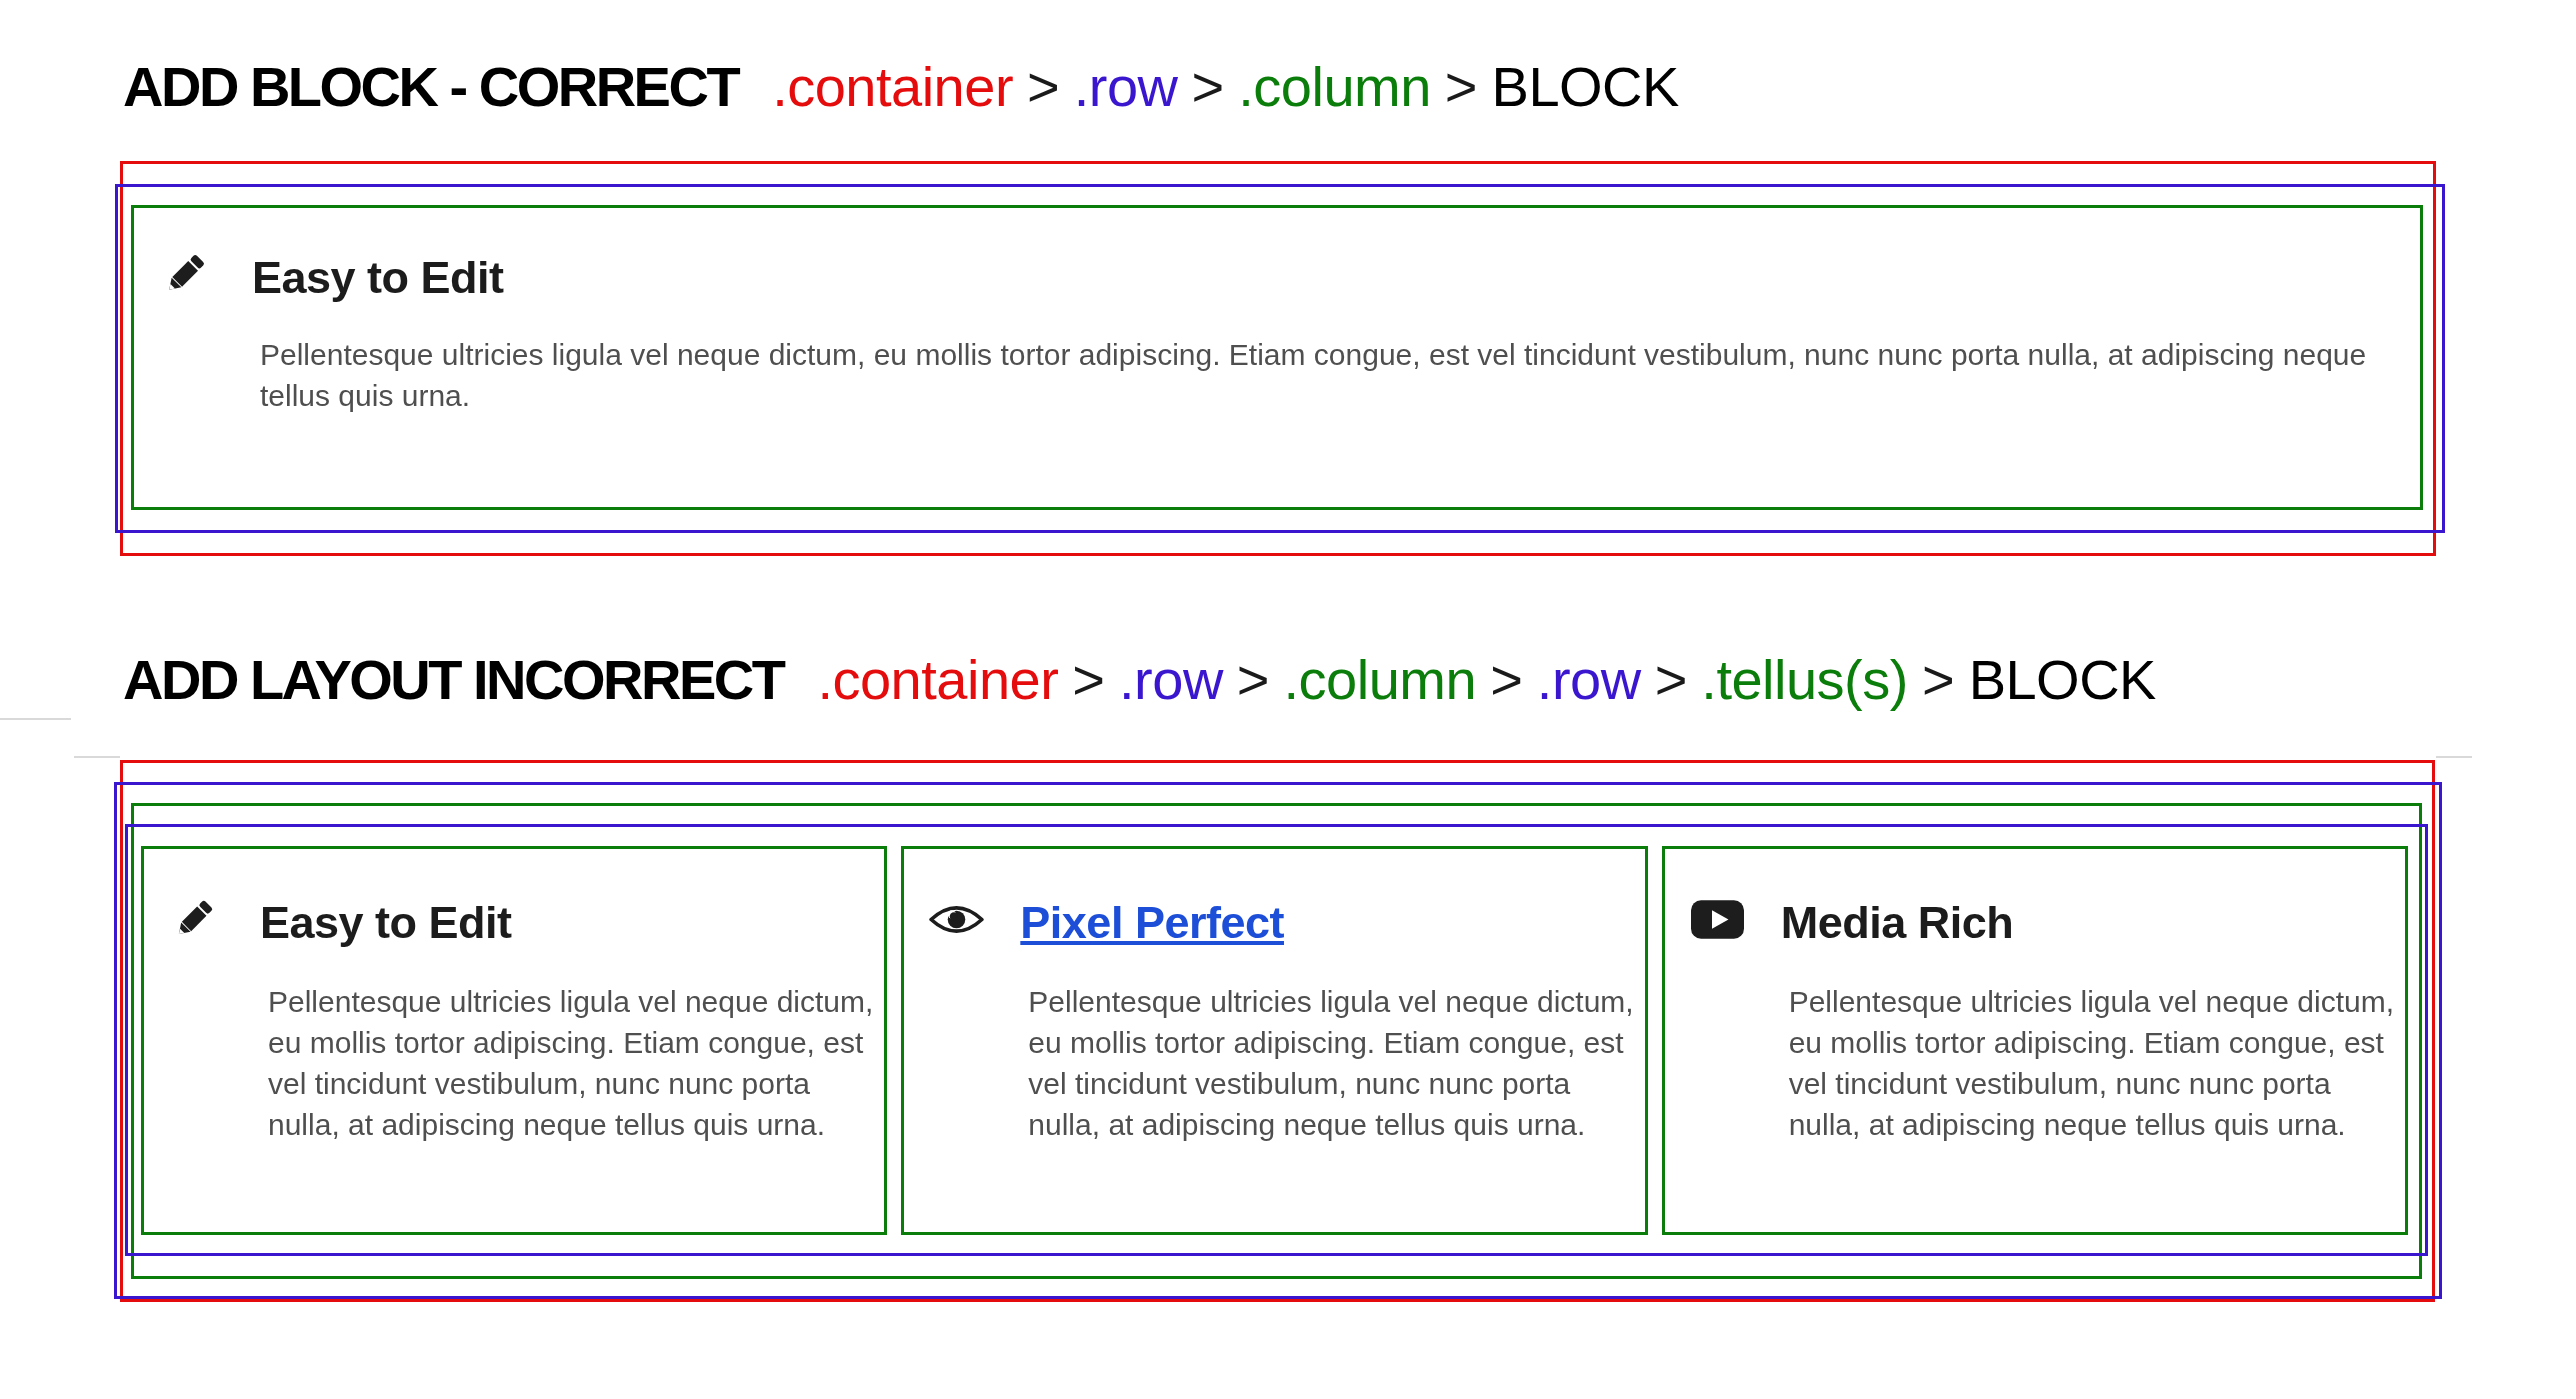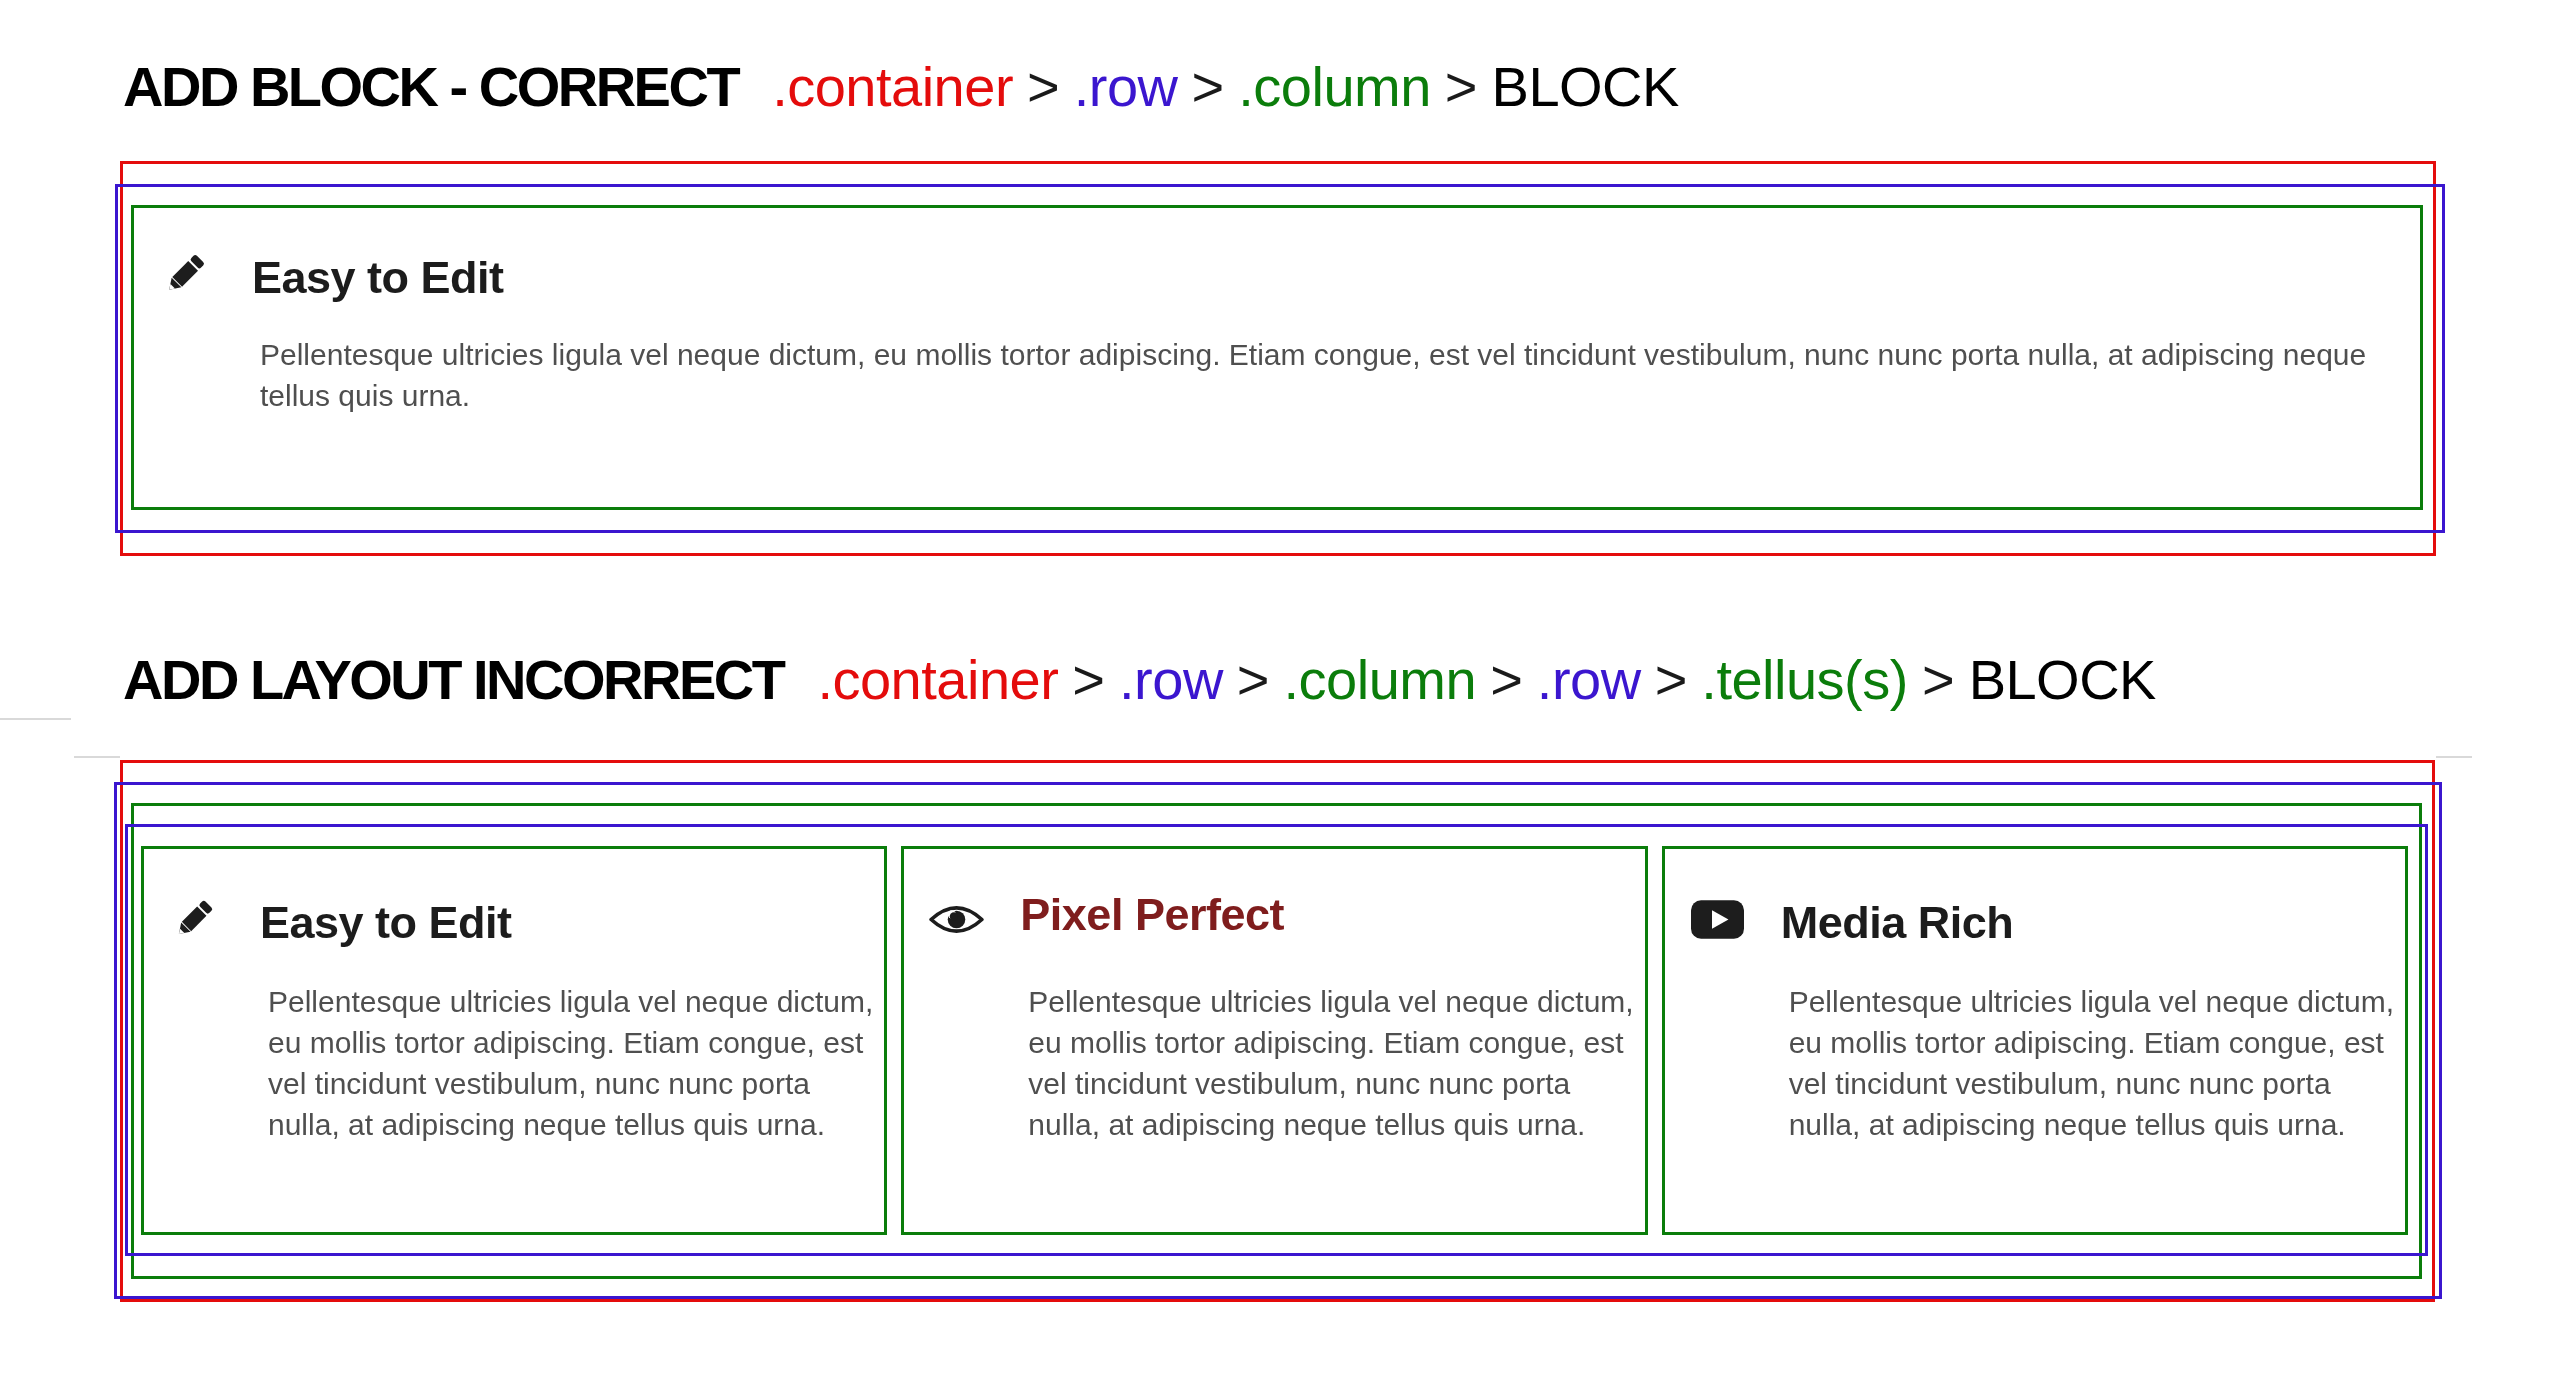--- a/index.html
+++ b/index.html
@@ -109,21 +109,21 @@
 
     <div class="col-box" style="border-color: rgb(11, 125, 11);">
       <span class="icon-wrap" style="left: 24px; top: 51px; color: rgb(29, 29, 29);">
         <svg width="57" height="39" viewBox="0 0 110 70" fill="currentColor">
           <path d="M6 35 Q55 -10 104 35 Q55 80 6 35 Z" fill="none" stroke="currentColor" stroke-width="7" stroke-linejoin="round"></path>
           <circle cx="55" cy="35" r="17"></circle>
           <circle cx="46" cy="25" r="8" fill="#ffffff"></circle>
           <circle cx="50" cy="29" r="8"></circle>
         </svg>
       </span>
-      <span class="card-heading" style="left: 116px; top: 37px; color: #7f1d1d;">Pixel Perfect</span>
+      <span class="card-heading" style="left: 116px; top: 45px; color: #1d4ed8; text-decoration: underline;">Pixel Perfect</span>
       <p class="card-body" style="left: 116px; top: 124px; width: 607px; color: rgb(79, 79, 79);">Pellentesque ultricies ligula vel neque dictum, eu mollis tortor adipiscing. Etiam congue, est vel tincidunt vestibulum, nunc nunc porta nulla, at adipiscing neque tellus quis urna.</p>
     </div>
 
     <div class="col-box" style="border-color: rgb(11, 125, 11);">
       <span class="icon-wrap" style="left: 26px; top: 51px; color: rgb(29, 29, 29);">
         <svg width="53" height="39" viewBox="0 0 58 42" fill="currentColor">
           <rect x="0" y="0" width="58" height="42" rx="11"></rect>
           <polygon points="23,11 23,31 41,21" fill="#ffffff"></polygon>
         </svg>
       </span>

